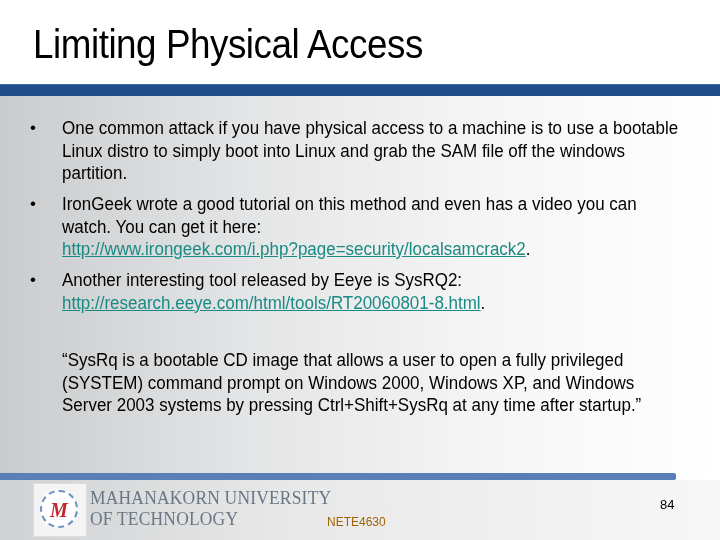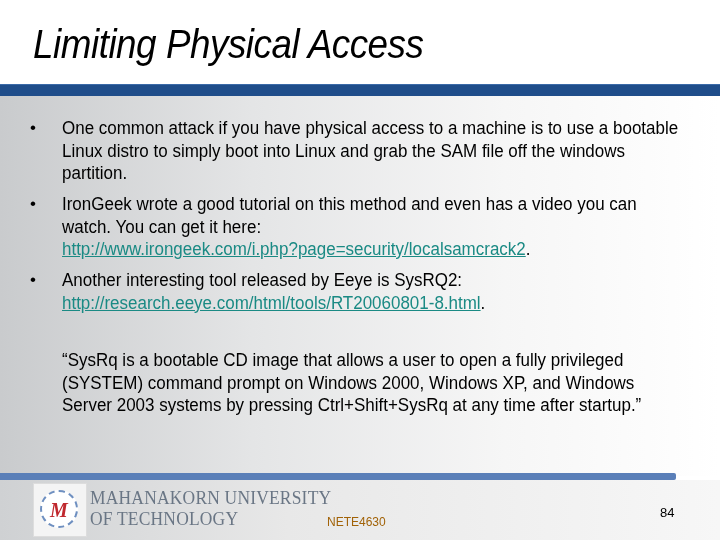--- a/index.html
+++ b/index.html
@@ -4,21 +4,20 @@
 <style>
   html, body { margin:0; padding:0; }
   body {
     width:720px; height:540px; overflow:hidden; position:relative;
     font-family:"Liberation Sans", sans-serif;
     background:#ffffff;
   }
   .title-area {
     position:absolute; left:0; top:0; width:612px; height:84px;
     background:#ffffff;
-    font-style:italic;
   }
   .title {
     position:absolute; left:33px; top:22px;
     font-size:40px; color:#000; letter-spacing:-0.5px;
     transform:scaleX(0.92); transform-origin:left top;
     white-space:nowrap;
   }
   .top-bar {
     position:absolute; left:0; top:84px; width:720px; height:11px;
     background:#1f4d8a;
@@ -66,21 +65,21 @@
   .uni-name {
     position:absolute; left:90px; top:487px;
     font-family:"Liberation Serif", serif; font-size:19px; line-height:21px;
     color:#6a7685; letter-spacing:0.2px; transform:scaleX(0.92); transform-origin:left top;
     white-space:nowrap;
   }
   .course {
     position:absolute; left:327px; top:515px; font-size:12px; color:#a16207;
   }
   .page-num {
-    position:absolute; left:660px; top:497px; font-size:13px; color:#000;margin-top:8px;
+    position:absolute; left:660px; top:497px; font-size:13px; color:#000;
   }
 </style>
 </head>
 <body>
 
 <div class="title-area">
   <div class="title">Limiting Physical Access</div>
 </div>
 <div class="top-bar"></div>
 

